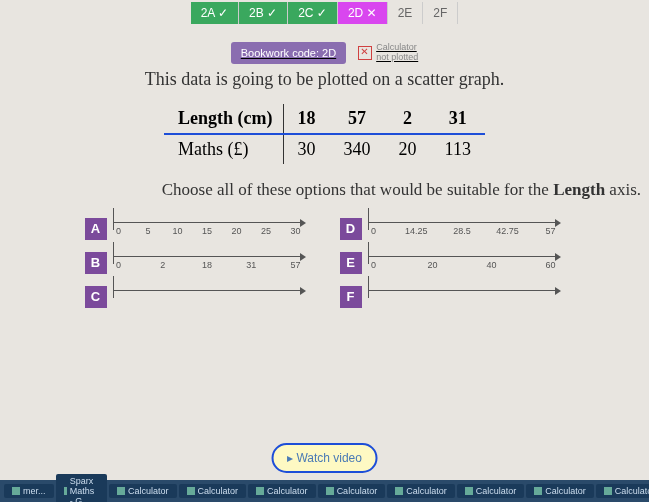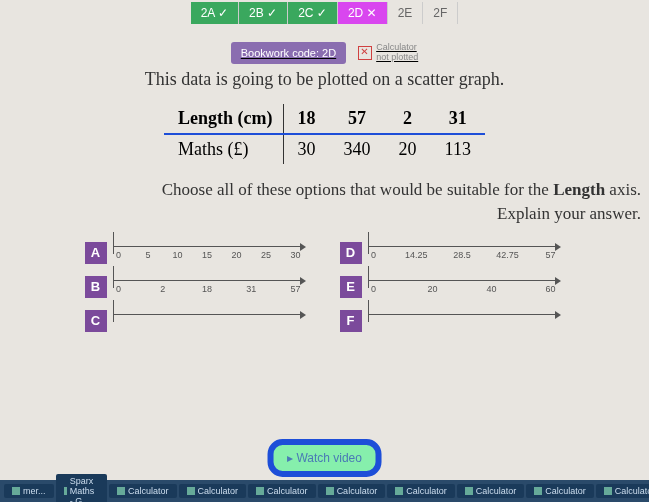--- a/index.html
+++ b/index.html
@@ -168,23 +168,23 @@
     }
     .btn {
       padding: 6px 14px;
       border-radius: 15px;
       font-size: 12px;
       cursor: pointer;
       border: 1px solid #ccc;
     }
     .btn-prev { background: #fff; color: #666; }
     .btn-watch {
-      background: #86efac;
+      background: #fef9c3;
       color: #4a7ab5;
-      border: 6px solid #1d4ed8;
+      border: 2px solid #1d4ed8;
       position: absolute;
       left: 50%;
       transform: translateX(-50%);
     }
     .btn-answer { background: #3a8dd0; color: #fff; border: none; }
     .taskbar {
       position: absolute;
       bottom: 0;
       left: 0;
       right: 0;
@@ -249,21 +249,20 @@
     <td>30</td>
     <td>340</td>
     <td>20</td>
     <td>113</td>
   </tr>
 </tbody>
   </table>
 
 <div class="instruction">
   <span>Choose all of these options that would be suitable for the </span><span class="bold">Length</span><span> axis.</span><br>
-  <span>Explain your answer.</span>
 </div>
 
 <div class="options" id="options-container">
     <div class="option">
       <div class="opt-badge">A</div>
       <div class="axis">
         <div class="axis-vert"></div>
         <div class="axis-line"></div>
         <div class="ticks">
           <span>0</span>

